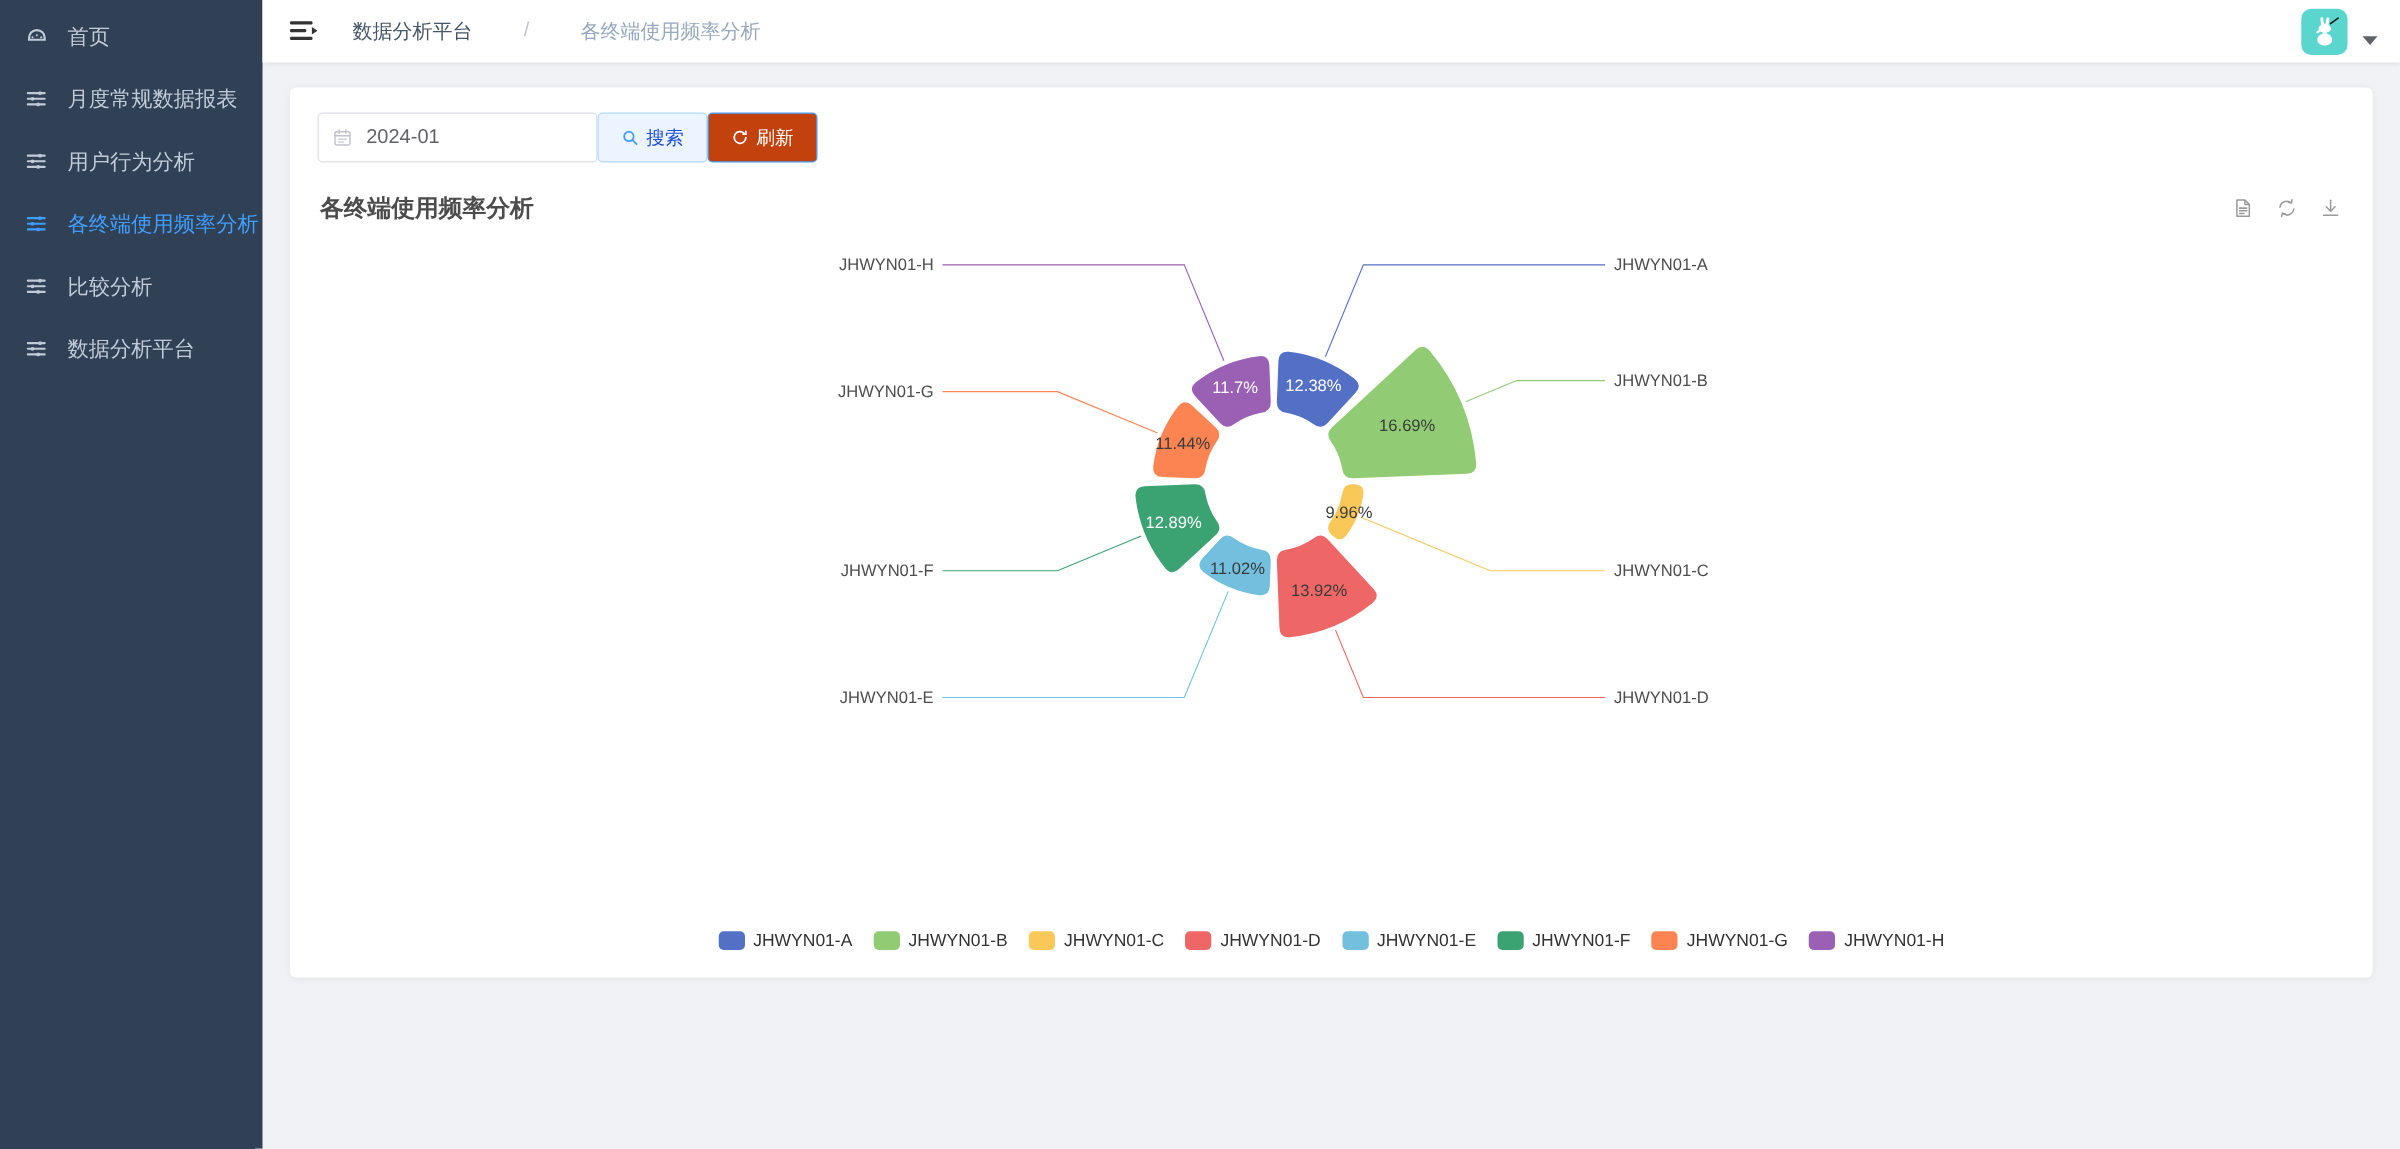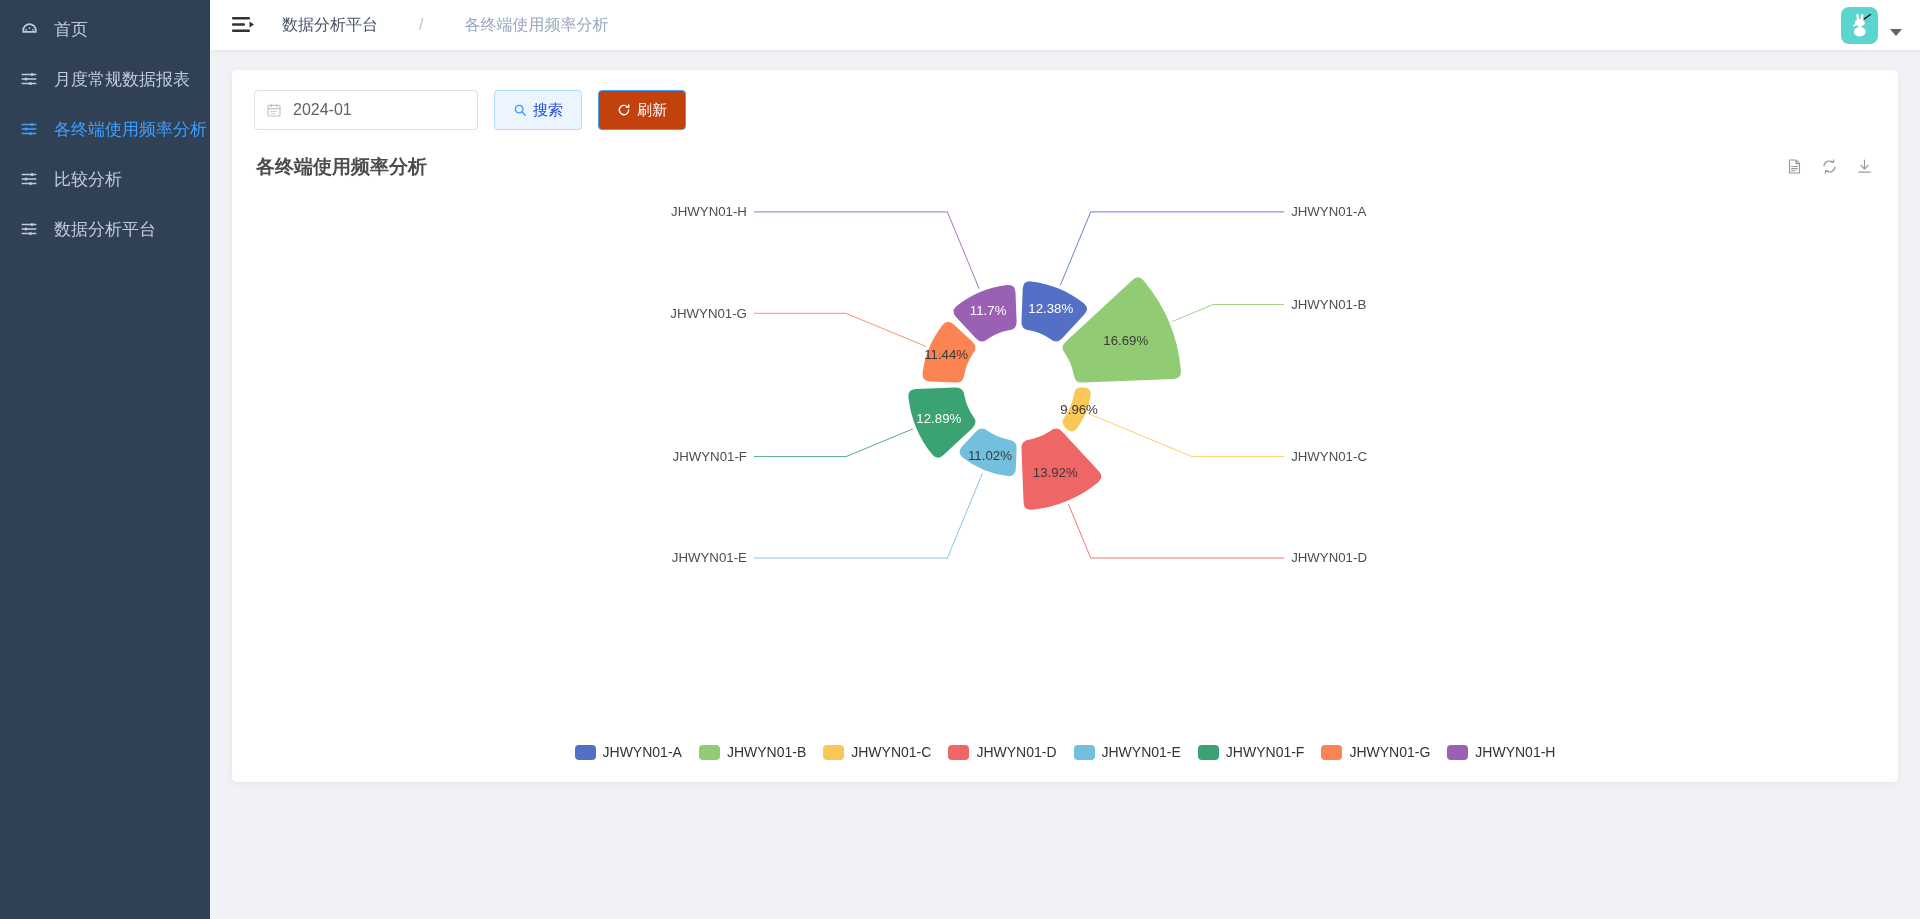--- a/index.html
+++ b/index.html
@@ -70,21 +70,21 @@
   .card {
     background: #fff;
     border-radius: 5px;
     box-shadow: 0 1px 7px rgba(0,0,0,.06);
     padding: 20px 22px 18px;
     height: 712px;
     display: flex; flex-direction: column;
   }
 
   
-  .filterbar { display: flex; align-items: center; gap: 16px; height: 40px; }
+  .filterbar { display: flex; align-items: center; height: 40px; }
   .date-input {
     width: 224px; height: 40px;
     border: 1px solid #dcdfe6; border-radius: 4px;
     display: flex; align-items: center; padding: 0 11px;
     background: #fff; cursor: pointer;
   }
   .date-input .cal { flex: 0 0 18px; margin-right: 9px; display:flex; }
   .date-val { font-size: 16px; color: #606266; }
 
   .btn {
@@ -144,20 +144,31 @@
         <svg width="18" height="18" viewBox="0 0 24 24" fill="none" stroke="#bfcbd9" stroke-width="2.2" stroke-linecap="round">
           <path d="M3 6h18M3 12h18M3 18h18"></path>
             <circle cx="16" cy="6" r="2" fill="#bfcbd9" stroke="none"></circle>
             <circle cx="8" cy="12" r="2" fill="#bfcbd9" stroke="none"></circle>
             <circle cx="14" cy="18" r="2" fill="#bfcbd9" stroke="none"></circle>
         </svg>
       </span>
       <span class="nav-label">月度常规数据报表</span>
     </div>
 
+    <div class="nav-item">
+      <span class="nav-ico">
+        <svg width="18" height="18" viewBox="0 0 24 24" fill="none" stroke="#bfcbd9" stroke-width="2.2" stroke-linecap="round">
+          <path d="M3 6h18M3 12h18M3 18h18"></path>
+            <circle cx="16" cy="6" r="2" fill="#bfcbd9" stroke="none"></circle>
+            <circle cx="8" cy="12" r="2" fill="#bfcbd9" stroke="none"></circle>
+            <circle cx="14" cy="18" r="2" fill="#bfcbd9" stroke="none"></circle>
+        </svg>
+      </span>
+      <span class="nav-label">用户行为分析</span>
+    </div>
 
     <div class="nav-item active">
       <span class="nav-ico">
         <svg width="18" height="18" viewBox="0 0 24 24" fill="none" stroke="#409eff" stroke-width="2.2" stroke-linecap="round">
           <path d="M3 6h18M3 12h18M3 18h18"></path>
             <circle cx="16" cy="6" r="2" fill="#409eff" stroke="none"></circle>
             <circle cx="8" cy="12" r="2" fill="#409eff" stroke="none"></circle>
             <circle cx="14" cy="18" r="2" fill="#409eff" stroke="none"></circle>
         </svg>
       </span>

